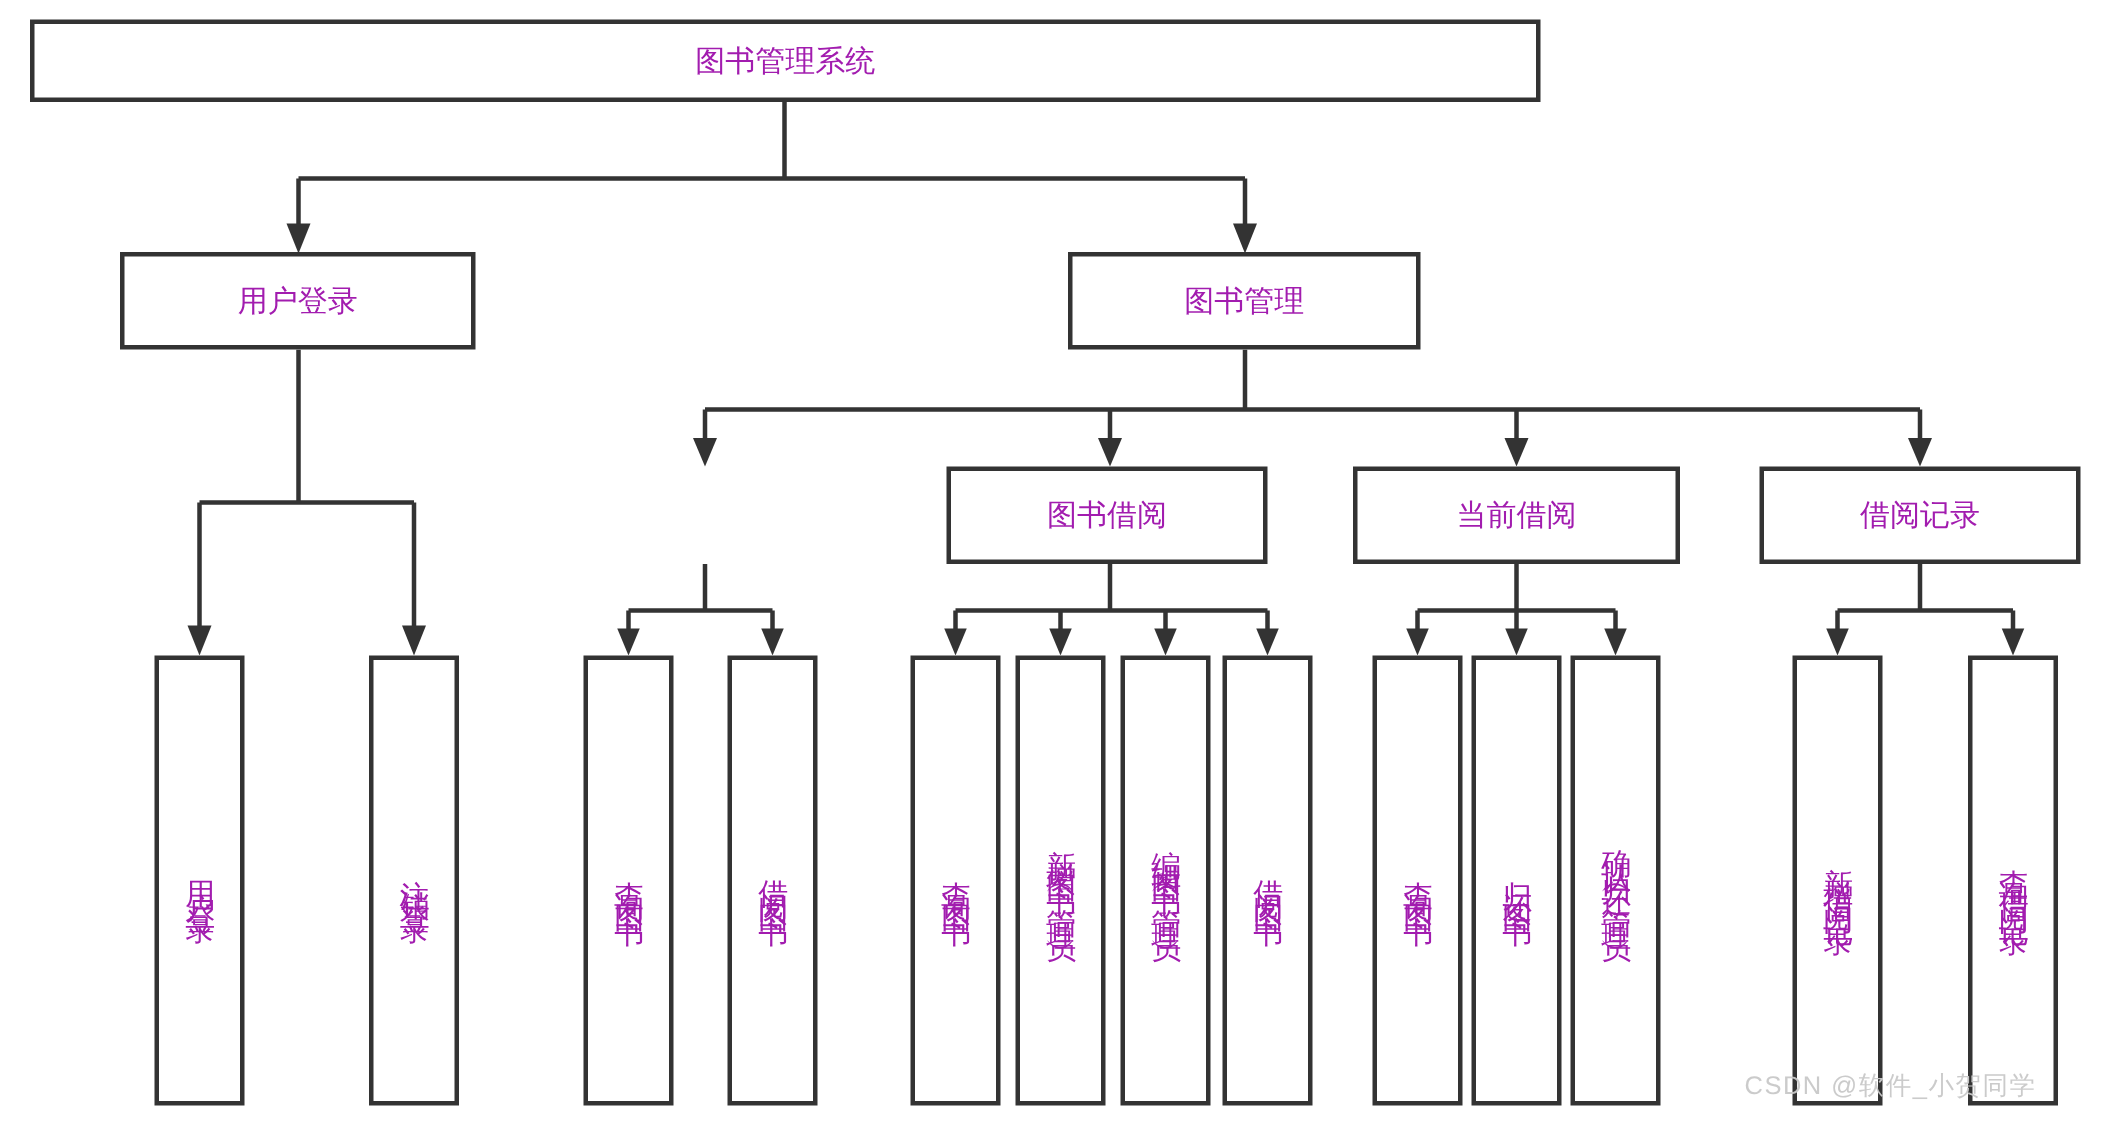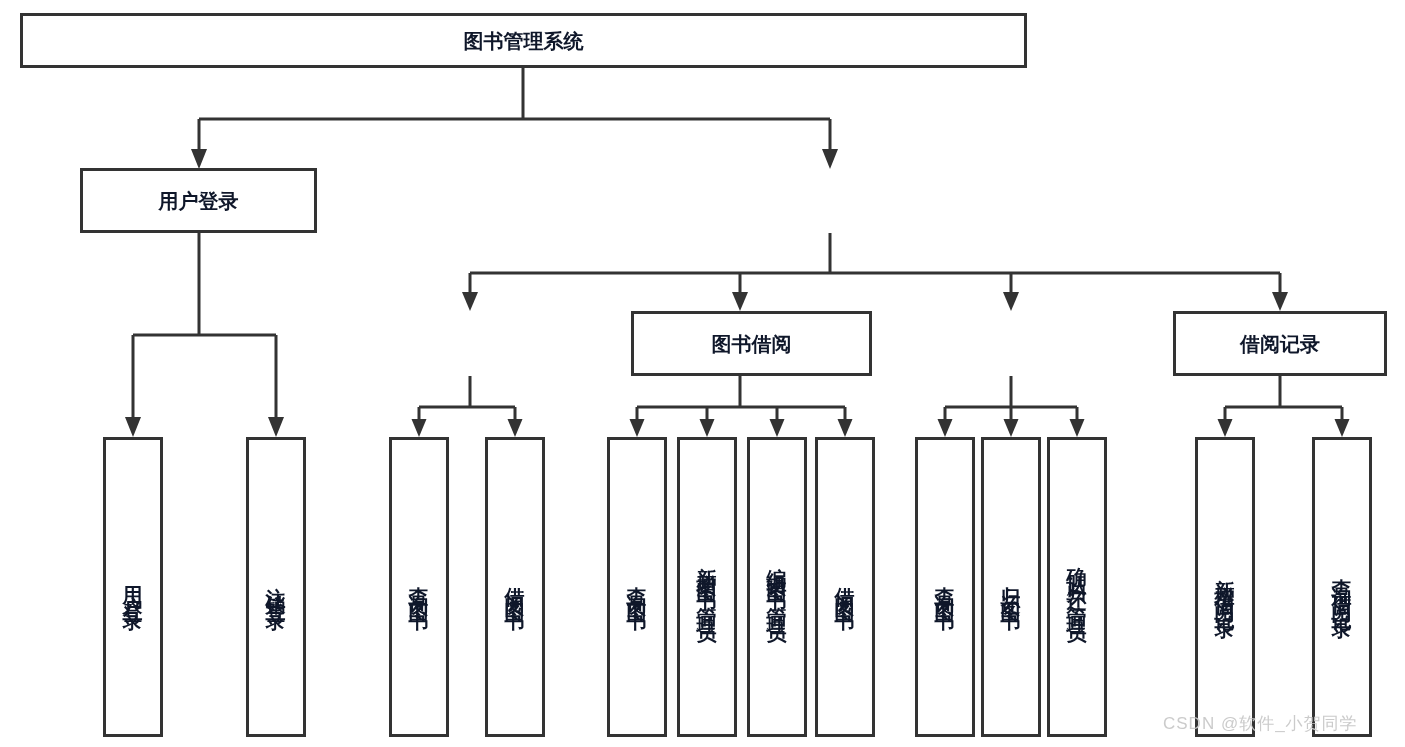--- a/index.html
+++ b/index.html
@@ -4,21 +4,21 @@
 <style>
   html,body{margin:0;padding:0;background:#ffffff;}
   .canvas{
     position:relative;width:1405px;height:747px;background:#ffffff;
     font-family:"Liberation Sans","DejaVu Sans",sans-serif;overflow:hidden;
   }
   .wires{position:absolute;left:0;top:0;width:1405px;height:747px;}
   .node{
     position:absolute;box-sizing:border-box;border:3px solid #333333;background:#ffffff;
     display:flex;align-items:center;justify-content:center;
-    color:#0f172a;font-size:20px;line-height:1.2;text-align:center;font-weight:bold;
+    color:#a21caf;font-size:20px;line-height:1.2;text-align:center;
   }
   .node.v span{
     writing-mode:vertical-rl;letter-spacing:8px;
   }
   .watermark{
     position:absolute;left:1163px;top:712px;white-space:nowrap;
     font-size:17px;color:rgba(200,200,200,0.95);letter-spacing:1px;
     z-index:5;
   }
 </style>
@@ -58,23 +58,29 @@
     </g>
   </svg>
 
   <div class="node" style="left:20px;top:13px;width:1007px;height:55px;">
     <span>图书管理系统</span>
   </div>
 
   <div class="node" style="left:80px;top:168px;width:237px;height:65px;">
     <span>用户登录</span>
   </div>
+  <div class="node" style="left:712px;top:168px;width:235px;height:65px;">
+    <span>图书管理</span>
+  </div>
 
-  <div class="node" style="left:631px;top:311px;width:241px;height:65px;">
+  <div class="node" style="left:631px;top:311px;width:214px;height:65px;">
     <span>图书借阅</span>
+  </div>
+  <div class="node" style="left:902px;top:311px;width:218px;height:65px;">
+    <span>当前借阅</span>
   </div>
   <div class="node" style="left:1173px;top:311px;width:214px;height:65px;">
     <span>借阅记录</span>
   </div>
 
   <div class="node v" style="left:103px;top:437px;width:60px;height:300px;">
     <span>用户登录</span>
   </div>
   <div class="node v" style="left:246px;top:437px;width:60px;height:300px;">
     <span>注销登录</span>

